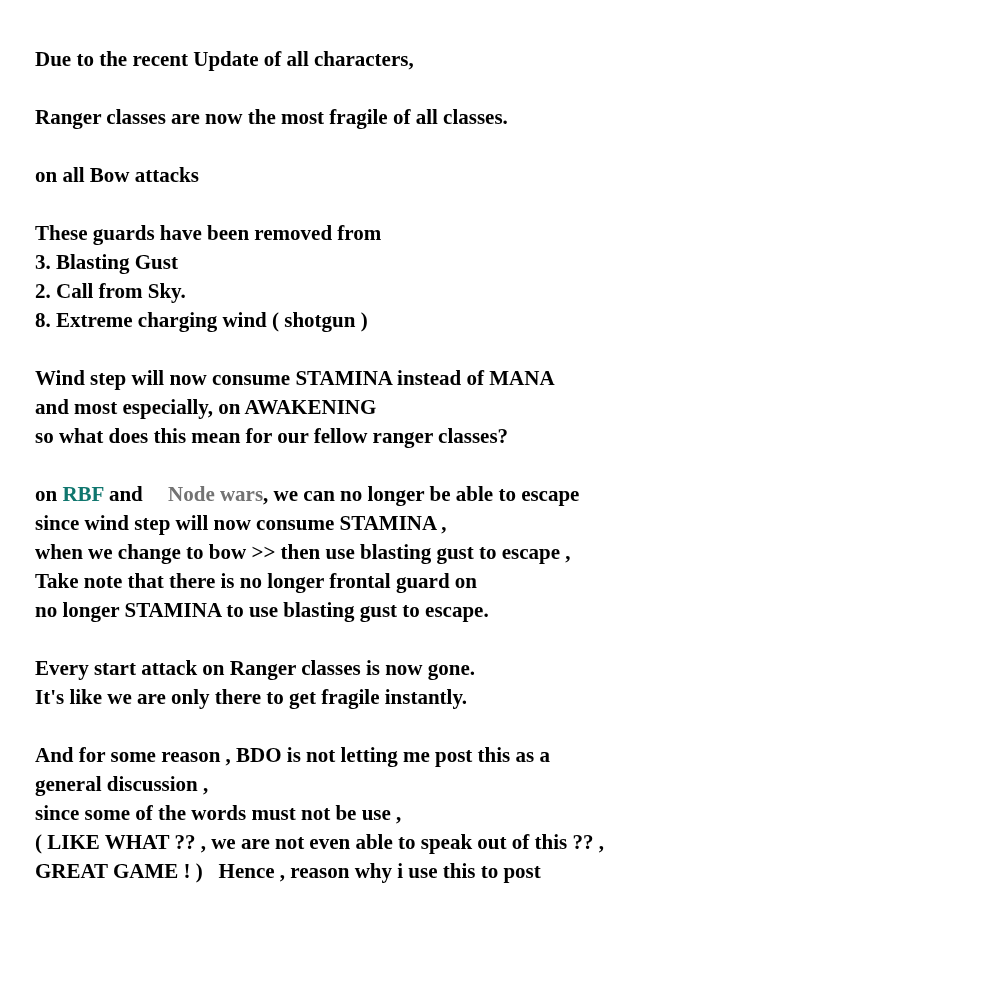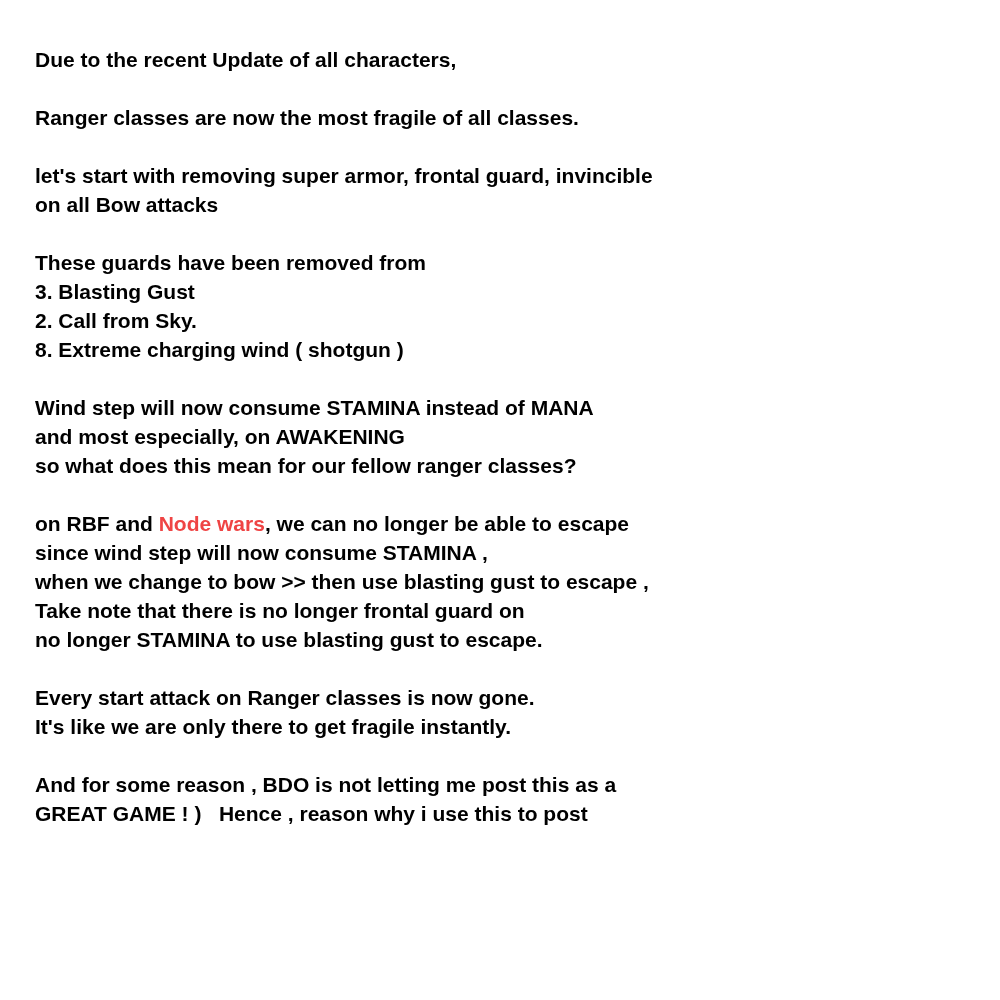--- a/index.html
+++ b/index.html
@@ -9,21 +9,21 @@
   }
   body {
     width: 1000px;
     height: 1000px;
     overflow: hidden;
   }
   .post {
     box-sizing: border-box;
     width: 996px;
     padding: 45px 20px 0 35px;
-    font-family: Liberation Sans, sans-serif;
+    font-family: Liberation Serif, serif;
     font-weight: bold;
     font-size: 21px;
     line-height: 29px;
     color: #000000;
   }
   .paragraph {
     margin: 0 0 29px 0;
   }
   .line {
     white-space: pre-wrap;
@@ -33,42 +33,44 @@
 <body>
 
 <div class="post" style="background: rgb(255, 255, 255); color: rgb(0, 0, 0);">
     <div class="paragraph">
       <div class="line"><span>Due to the recent Update of all characters,</span></div>
     </div>
     <div class="paragraph">
       <div class="line"><span>Ranger classes are now the most fragile of all classes.</span></div>
     </div>
     <div class="paragraph">
-      <div class="line"><span>let's start with removing super armor, frontal guard, invincible</span></div>
       <div class="line"><span>on all Bow attacks</span></div>
     </div>
     <div class="paragraph">
       <div class="line"><span>These guards have been removed from</span></div>
       <div class="line"><span>3. Blasting Gust</span></div>
       <div class="line"><span>2. Call from Sky.</span></div>
       <div class="line"><span>8. Extreme charging wind ( shotgun )</span></div>
     </div>
     <div class="paragraph">
       <div class="line"><span>Wind step will now consume STAMINA instead of MANA</span></div>
       <div class="line"><span>and most especially, on AWAKENING</span></div>
       <div class="line"><span>so what does this mean for our fellow ranger classes?</span></div>
     </div>
     <div class="paragraph">
-      <div class="line"><span>on </span><span style="color: #000000;">RBF</span><span> and </span><span style="color: #ef4444;">Node wars</span><span>, we can no longer be able to escape</span></div>
+      <div class="line"><span>on </span><span style="color: #0f766e;">RBF</span><span> and </span><span style="color: #737373; margin-left: 20px;">Node wars</span><span>, we can no longer be able to escape</span></div>
       <div class="line"><span>since wind step will now consume STAMINA ,</span></div>
       <div class="line"><span>when we change to bow &gt;&gt; then use blasting gust to escape ,</span></div>
       <div class="line"><span>Take note that there is no longer frontal guard on</span></div>
       <div class="line"><span>no longer STAMINA to use blasting gust to escape.</span></div>
     </div>
     <div class="paragraph">
       <div class="line"><span>Every start attack on Ranger classes is now gone.</span></div>
       <div class="line"><span>It's like we are only there to get fragile instantly.</span></div>
     </div>
     <div class="paragraph">
       <div class="line"><span>And for some reason , BDO is not letting me post this as a</span></div>
+      <div class="line"><span>general discussion ,</span></div>
+      <div class="line"><span>since some of the words must not be use ,</span></div>
+      <div class="line"><span>( LIKE WHAT ?? , we are not even able to speak out of this ?? ,</span></div>
       <div class="line"><span>GREAT GAME ! )   Hence , reason why i use this to post</span></div>
     </div>
   </div>
 
 </body></html>

